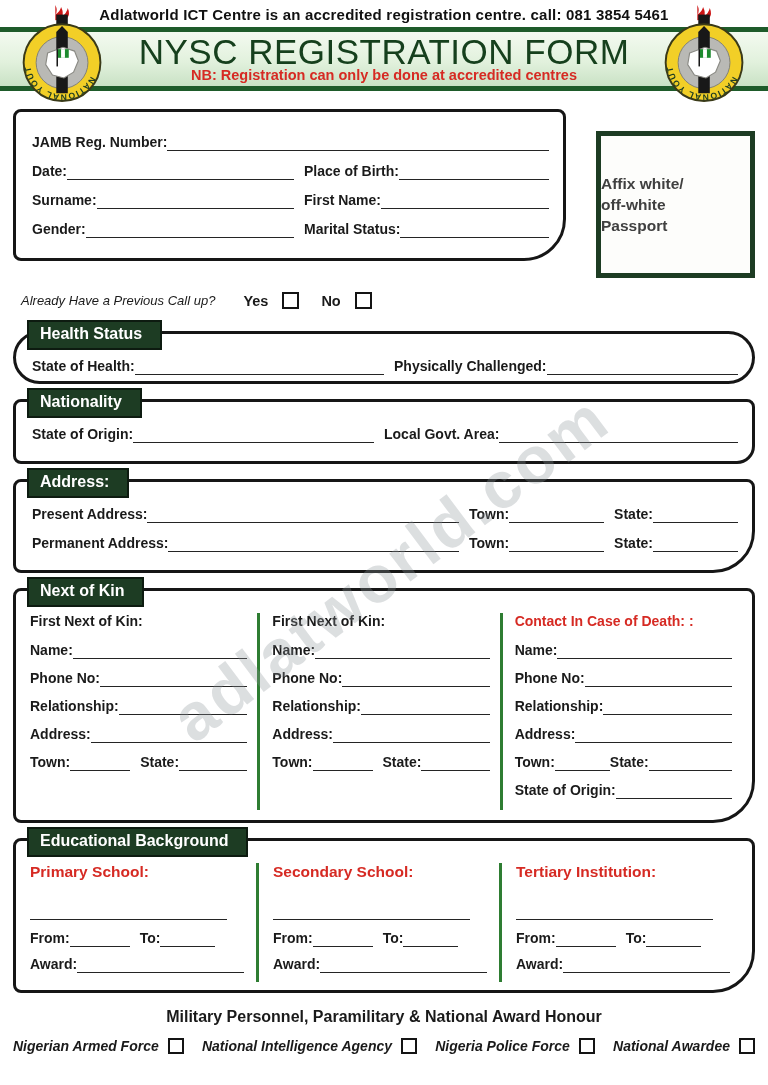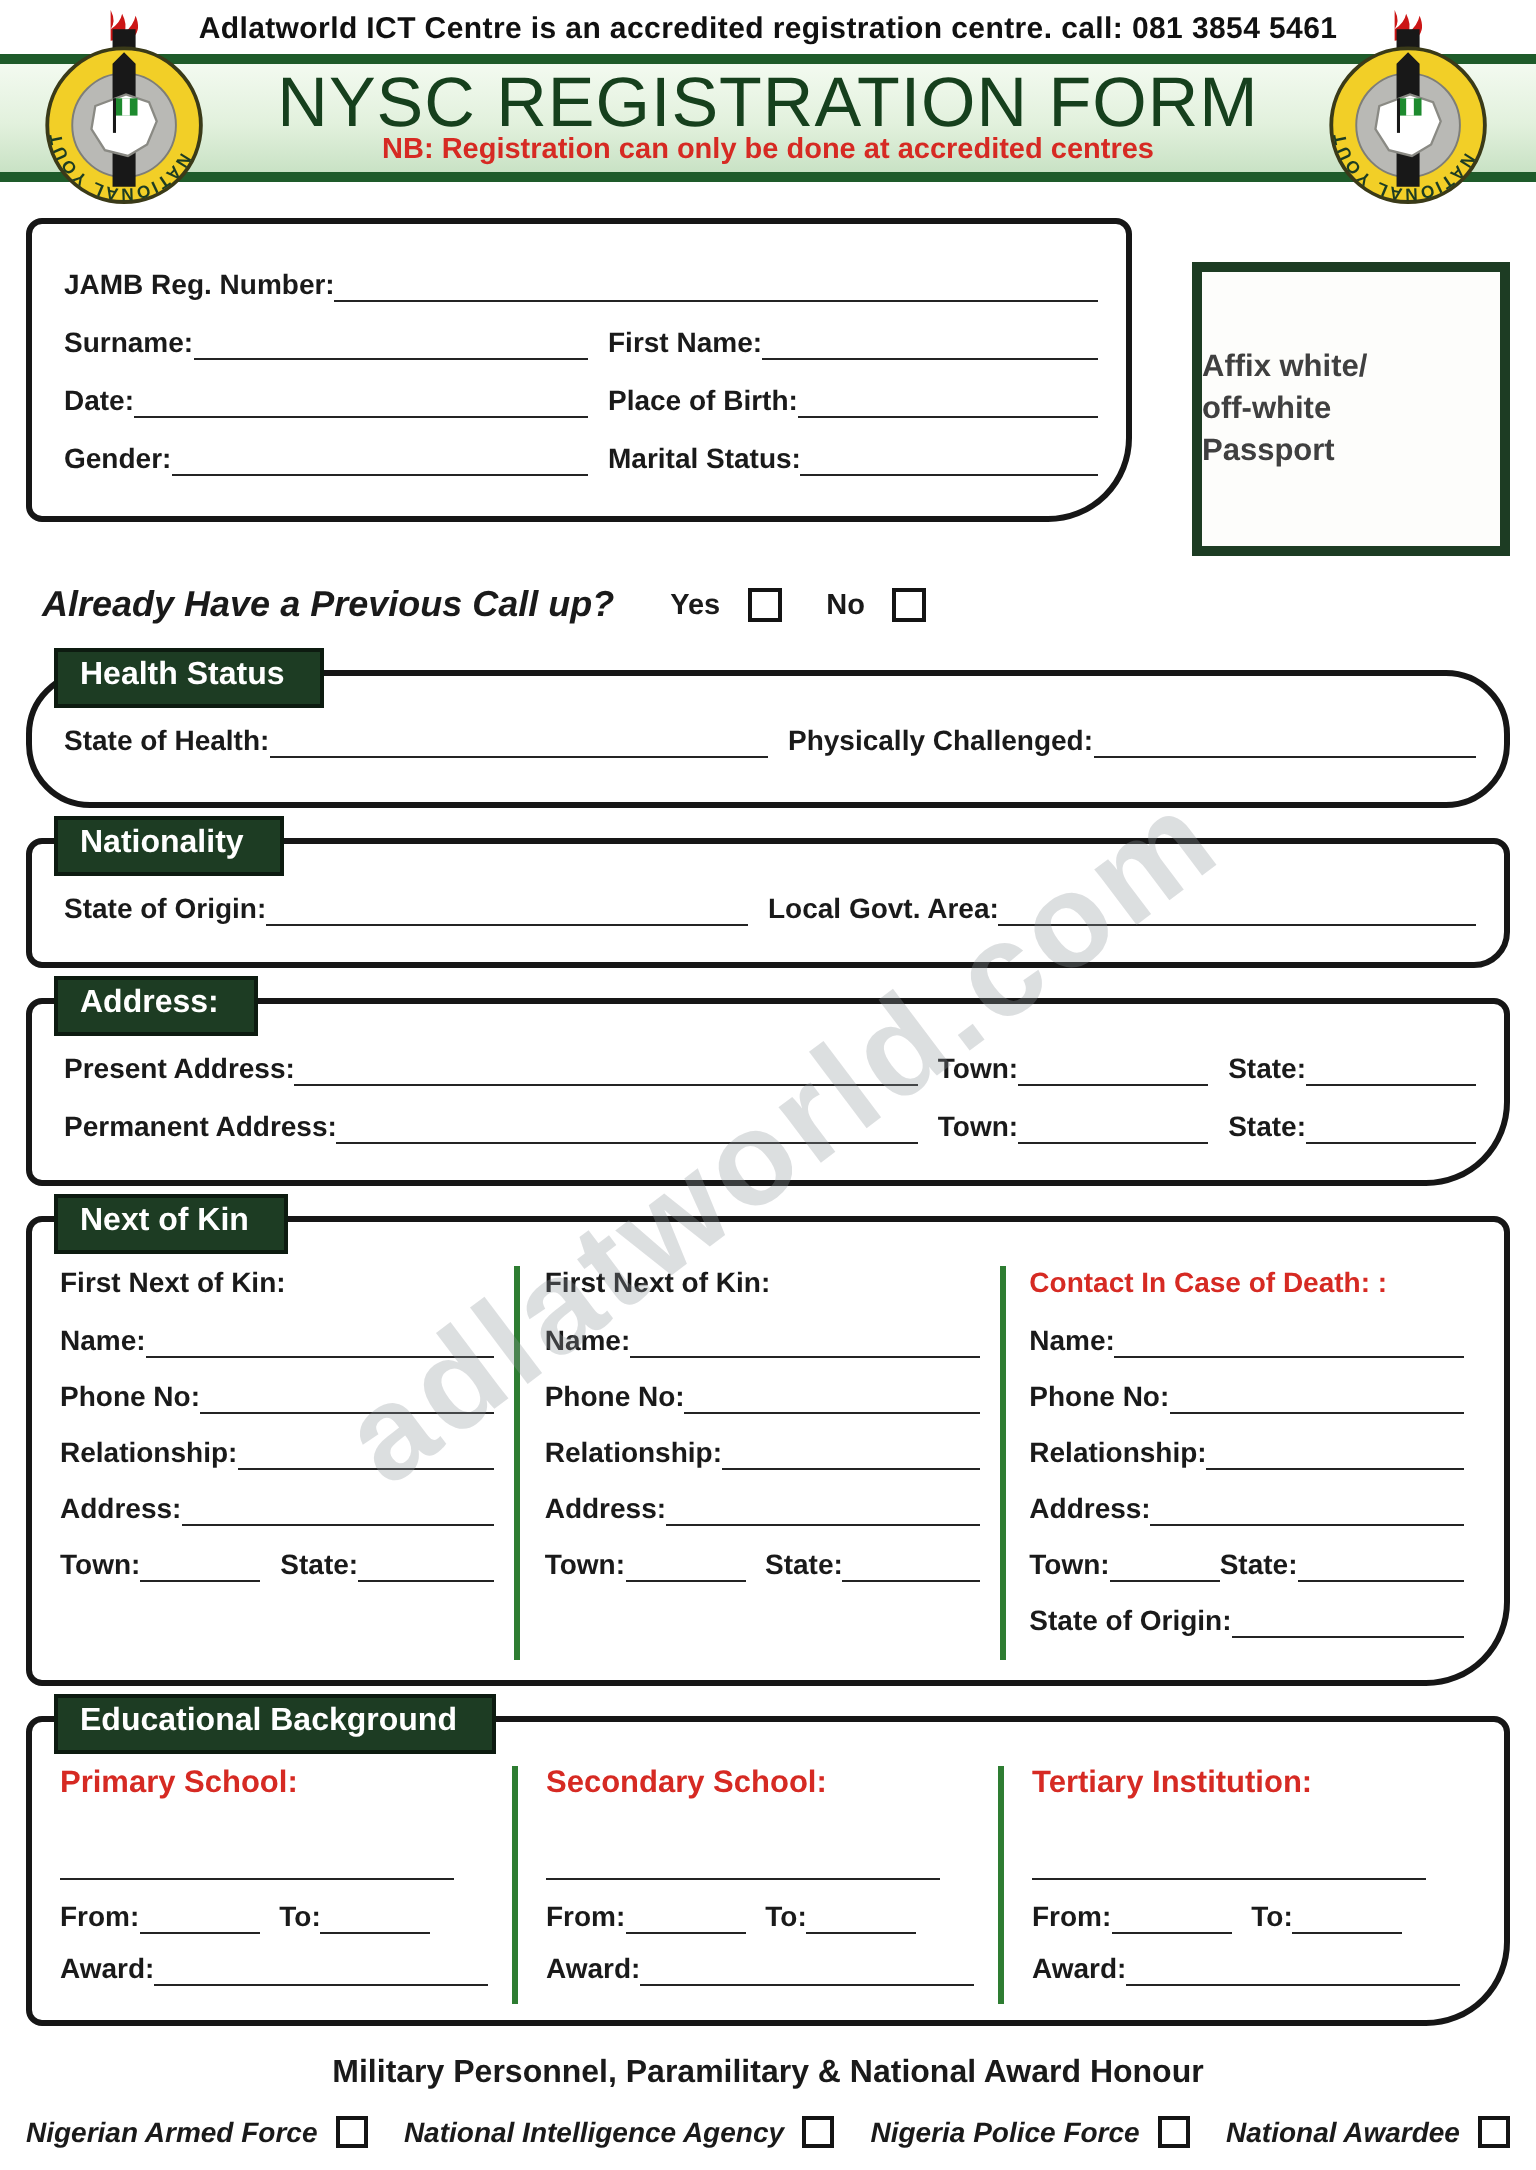--- a/index.html
+++ b/index.html
@@ -74,21 +74,21 @@
   .top-flex { display:flex; align-items:flex-start; gap:14px; }
   .top-flex .box { flex:1 1 auto; margin-bottom:0; }
   .passport {
     flex:0 0 159px; height:147px; margin-top:22px;
     border:5px solid #1d3c23; background:#fdfdfb;
     display:flex; flex-direction:column; align-items:flex-start; justify-content:center;
     text-align:center; font-weight:bold; font-size:15.5px; color:#404040; line-height:21px;margin-left:16px;
   }
 
   .prev-row { display:flex; align-items:center; margin:14px 0 22px 8px; }
-  .prev-q { font-weight:bold; font-style:italic; font-size:18px; }
+  .prev-q { font-weight:normal; font-style:italic; font-size:13px; }
   .prev-opt { font-weight:bold; font-size:14.5px; margin:0 14px 0 28px; }
   .prev-opt.second { margin-left:22px; }
   .prev-row .cb { margin-right:0; }
 
   
   .nok-cols { display:flex; }
   .nok-col { flex:1 1 0; padding:0 10px 0 2px; }
   .nok-col + .nok-col { border-left:3px solid #2e7d32; padding-left:12px; }
   .nok-title { font-weight:bold; font-size:14px; margin-bottom:13px; }
   .nok-title.red { color:#d62a23; }
@@ -163,32 +163,32 @@
   <div class="main">
 
     <div class="top-flex">
       <div class="box" style="padding-bottom:14px;">
         <div class="row">
           <span class="lbl">JAMB Reg. Number:</span>
           <span class="ln fill"></span>
         </div>
         <div class="row">
           <span class="left-cell">
+            <span class="lbl">Date:</span>
+            <span class="ln fill gap"></span>
+          </span>
+          <span class="lbl">Place of Birth:</span>
+          <span class="ln fill"></span>
+        </div>
+        <div class="row">
+          <span class="left-cell">
             <span class="lbl">Surname:</span>
             <span class="ln fill gap"></span>
           </span>
           <span class="lbl">First Name:</span>
-          <span class="ln fill"></span>
-        </div>
-        <div class="row">
-          <span class="left-cell">
-            <span class="lbl">Date:</span>
-            <span class="ln fill gap"></span>
-          </span>
-          <span class="lbl">Place of Birth:</span>
           <span class="ln fill"></span>
         </div>
         <div class="row">
           <span class="left-cell">
             <span class="lbl">Gender:</span>
             <span class="ln fill gap"></span>
           </span>
           <span class="lbl">Marital Status:</span>
           <span class="ln fill"></span>
         </div>
@@ -202,21 +202,21 @@
     </div>
 
     <div class="prev-row">
       <span class="prev-q">Already Have a Previous Call up?</span>
       <span class="prev-opt">Yes</span>
       <span class="cb"></span>
       <span class="prev-opt second">No</span>
       <span class="cb"></span>
     </div>
 
-    <div class="box small-fold" style="padding-bottom:16px;border-radius:32px;">
+    <div class="box small-fold" style="padding-bottom:0;border-radius:32px;">
       <div class="tab">Health Status</div>
       <div class="row" style="margin-top:2px;">
         <span class="left-cell-lg">
           <span class="lbl">State of Health:</span>
           <span class="ln fill gap"></span>
         </span>
         <span class="lbl">Physically Challenged:</span>
         <span class="ln fill"></span>
       </div>
     </div>

